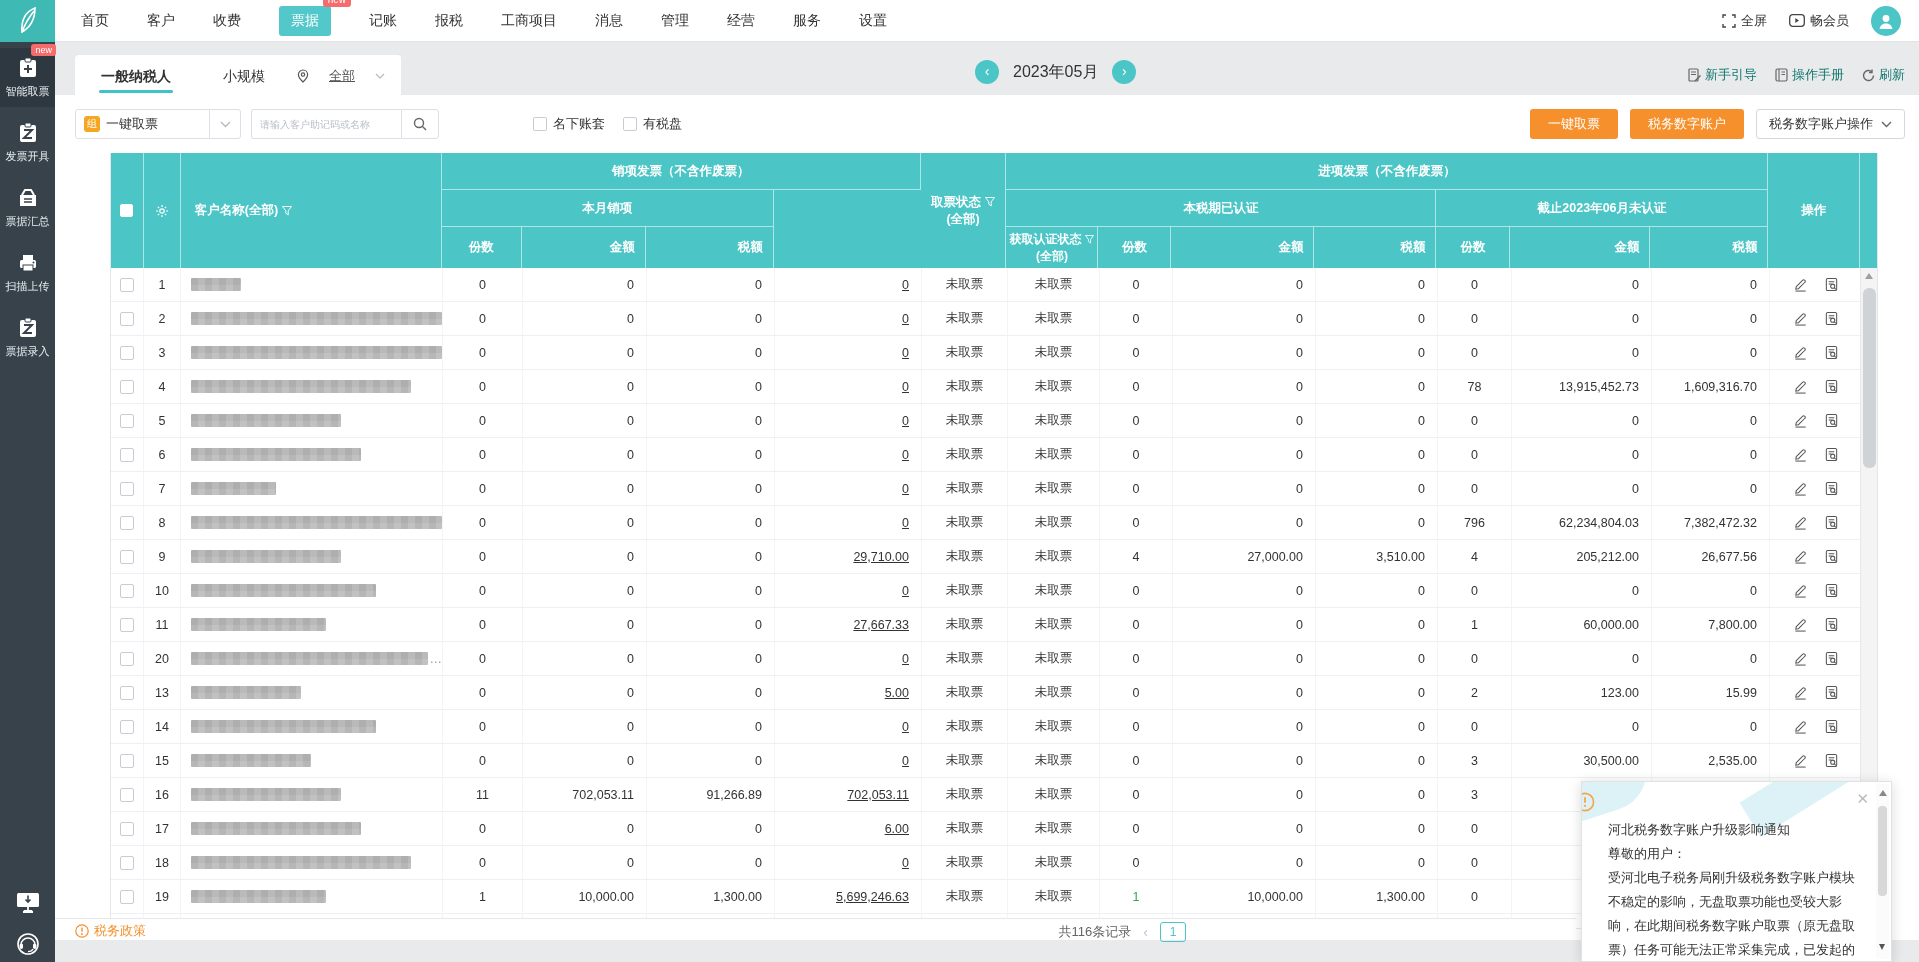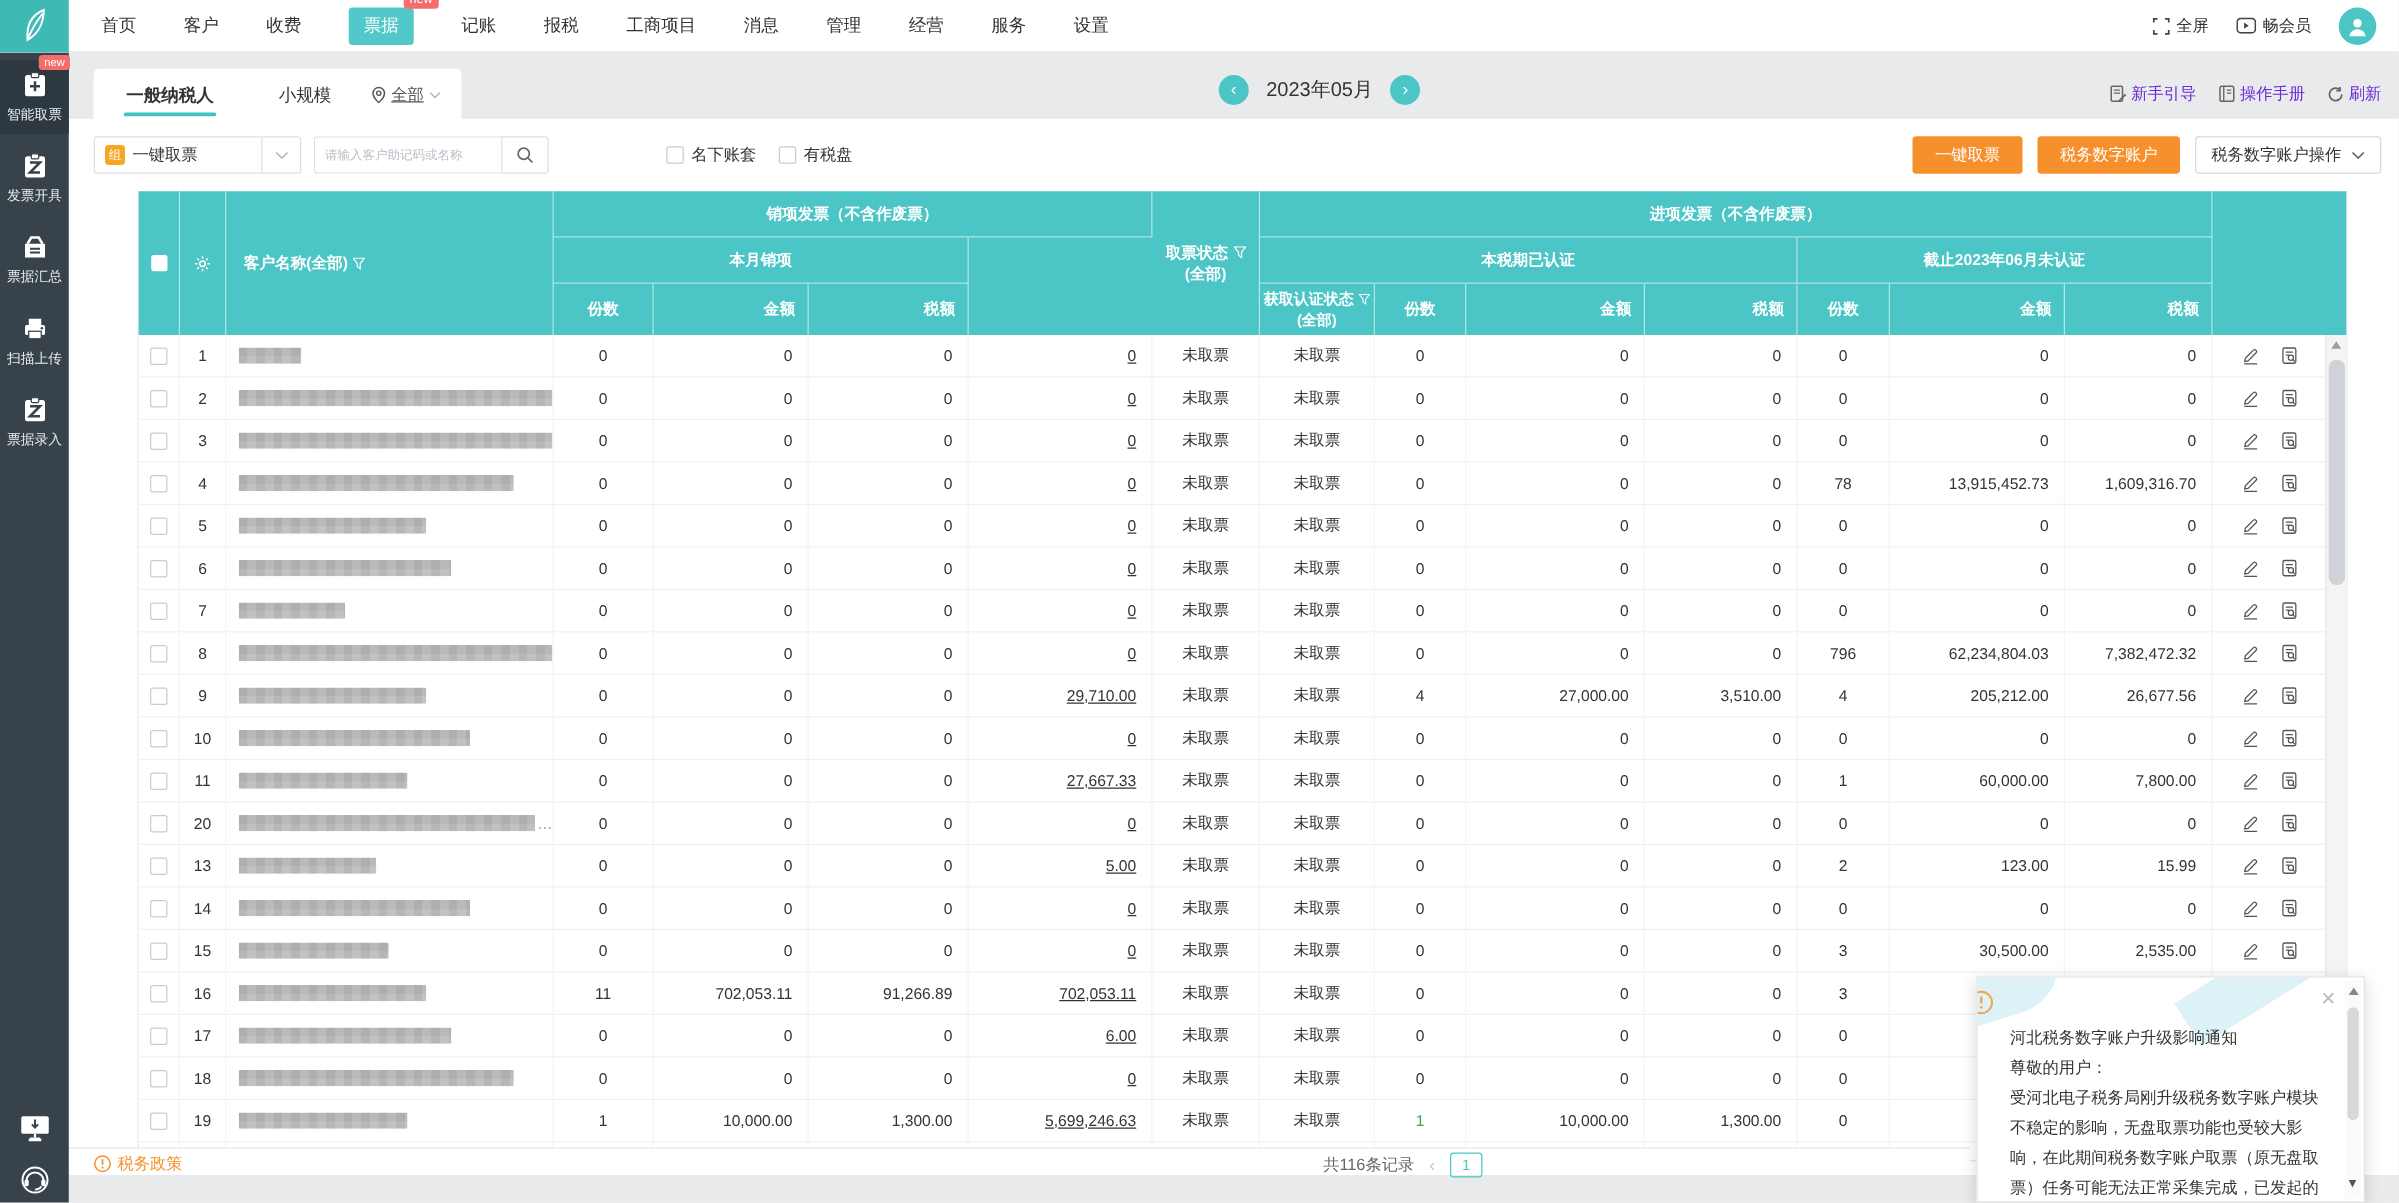--- a/index.html
+++ b/index.html
@@ -28,26 +28,26 @@
   
   #main { position:absolute; left:55px; top:42px; width:1864px; height:920px; background:#e9eaeb; }
   #content-card { position:absolute; left:0; top:53px; width:1864px; height:845px; background:#fff; }
 
   
   #tabbar { position:absolute; left:0; top:10px; width:1864px; height:43px; display:flex; align-items:flex-end; }
   #tab-chips { display:flex; align-items:flex-end; margin-left:20px; background:#fff; border-radius:4px 4px 0 0;justify-content:flex-end; }
   .tab { padding:11px 26px 9px; font-size:14px; color:#333; cursor:pointer; position:relative; background:#fff; border-radius:4px 4px 0 0; }
   .tab.active { font-weight:bold; }
   .tab.active::after { content:""; position:absolute; left:24px; right:24px; bottom:2px; height:3px; background:#3fc3c5; border-radius:2px; }
-  #region-select { display:flex; align-items:center; gap:4px; font-size:13px; color:#555; background:#fff; padding:12px 16px 10px 6px; cursor:pointer; border-radius:0 4px 0 0; }
+  #region-select { display:flex; align-items:center; gap:20px; font-size:13px; color:#555; background:#fff; padding:12px 16px 10px 6px; cursor:pointer; border-radius:0 4px 0 0; }
   #period { position:absolute; left:920px; top:8px; display:flex; align-items:center; gap:14px; }
   .period-btn { width:24px; height:24px; border-radius:50%; background:#4cc5c6; color:#fff; display:flex; align-items:center; justify-content:center; font-size:14px; cursor:pointer; line-height:1; padding-bottom:2px; }
   #period-label { font-size:16px; color:#333; }
   #help-links { position:absolute; right:14px; top:14px; display:flex; align-items:center; gap:18px; }
-  .help-link { display:flex; align-items:center; gap:4px; font-size:13px; color:#6d28d9; cursor:pointer; }
+  .help-link { display:flex; align-items:center; gap:4px; font-size:13px; color:#0f766e; cursor:pointer; }
 
   
   #filterbar { position:absolute; left:0; top:14px; width:1864px; height:32px; }
   #emp-select { position:absolute; left:20px; top:0; width:166px; height:30px; border:1px solid #dcdfe6; border-radius:3px; display:flex; align-items:center; background:#fff; cursor:pointer; }
   #emp-badge { width:16px; height:16px; background:#f5a623; color:#fff; border-radius:3px; font-size:10px; display:flex; align-items:center; justify-content:center; margin:0 6px 0 8px; }
   #emp-label { font-size:13px; color:#333; flex:1; }
   #emp-divider { width:1px; height:28px; background:#dcdfe6; }
   #emp-caret { width:30px; display:flex; align-items:center; justify-content:center; color:#b4b9c2; }
   #searchbox { position:absolute; left:196px; top:0; height:30px; display:flex; }
   #search-input { width:150px; height:30px; border:1px solid #dcdfe6; border-right:none; border-radius:3px 0 0 3px; padding:0 8px; font-size:10px; color:#333; outline:none; }
@@ -389,20 +389,21 @@
             <div class="hgroup">
               <div class="hc hsub h-mid" style="width:332px;">截止2023年06月未认证</div>
               <div class="hrow">
                 <div class="hc c-f3 h-leaf">份数</div>
                 <div class="hc c-a3 h-leaf amt-h">金额</div>
                 <div class="hc c-t3 h-leaf amt-h">税额</div>
               </div>
             </div>
           </div>
         </div>
+        <div class="hc c-ops h-full">操作</div>
         <div style="width:17px;"></div>
       </div>
       <div id="tbody">
           <div class="trow">
             <div class="tc c-sel">
               <span class="cb"></span>
             </div>
             <div class="tc c-num">1</div>
             <div class="tc c-name left">
               <span class="blur" style="width: 50px;"></span>

